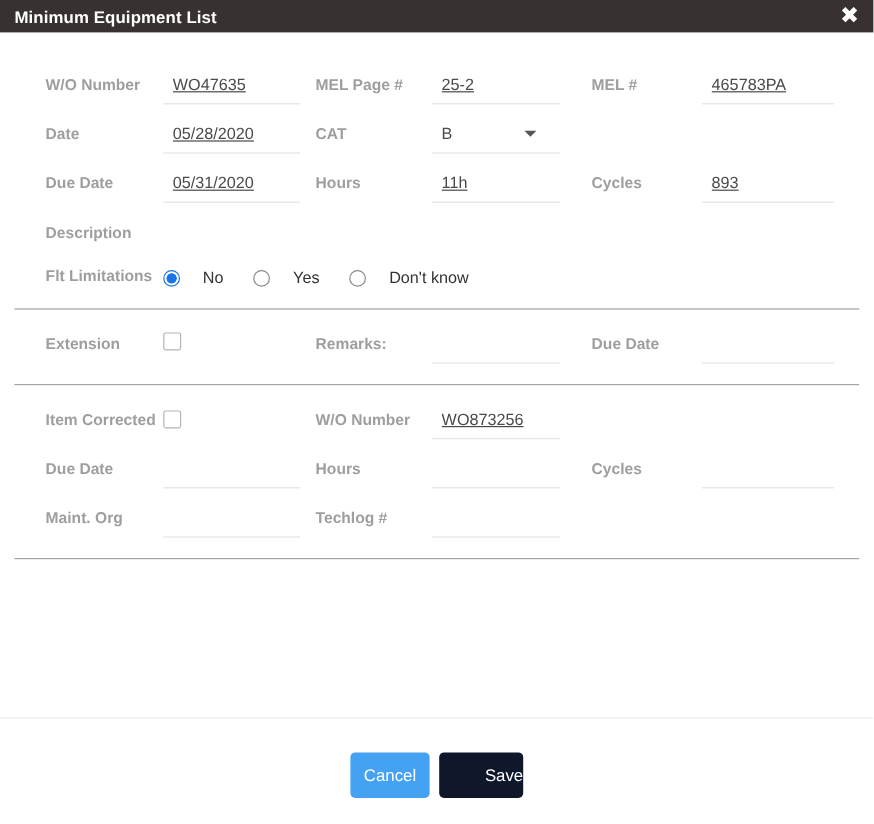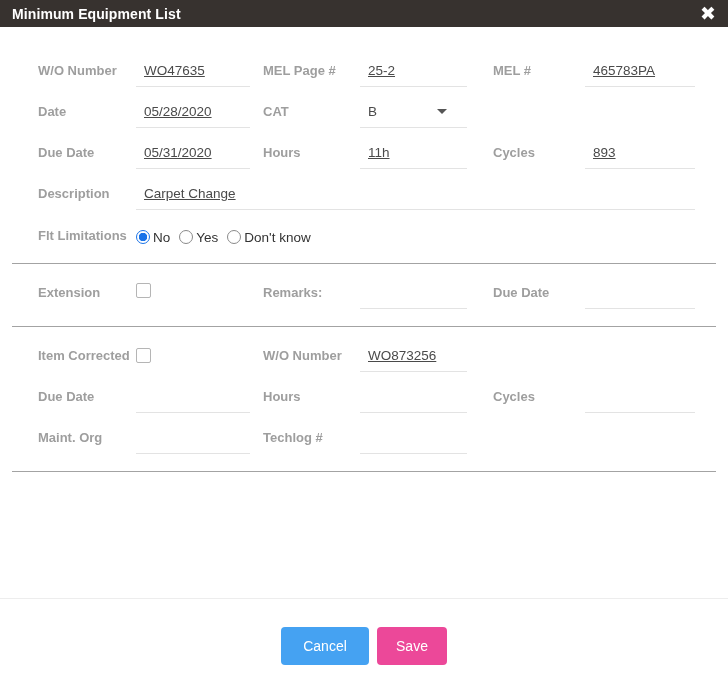--- a/index.html
+++ b/index.html
@@ -49,21 +49,21 @@
   .caret {
     width: 0; height: 0; border-left: 5px solid transparent;
     border-right: 5px solid transparent; border-top: 5px solid #555;
     margin-right: 12px;
   }
   .checkbox {
     display: inline-block; width: 15px; height: 15px; background: #fff;
     border: 1px solid #b5b5b5; border-radius: 2px; cursor: pointer;
     margin-top: 6px;
   }
-  .radio-group { display: flex; align-items: flex-start; gap: 3px; padding-top: 6px; }
+  .radio-group { display: flex; align-items: flex-end; gap: 19px; padding-top: 6px; }
   .radio {
     display: inline-block; width: 14px; height: 14px; border-radius: 50%;
     border: 1px solid #8a8a8a; background: #fff; cursor: pointer; flex: 0 0 14px;
   }
   .radio.checked {
     border: 1px solid #1a73e8;
     background: radial-gradient(circle at center, #1a73e8 0 4px, #fff 4.5px);
   }
   .radio-label { font-size: 13.5px; color: #333; margin-right: 6px; }
 
@@ -75,22 +75,22 @@
   .footer-sep { border-top: 1px solid #ededed; margin-top: 16px; }
   .modal-footer {
     flex: 0 0 auto; display: flex; justify-content: center; gap: 8px;
     padding: 28px 0 22px 0;
   }
   .btn {
     border: none; border-radius: 4px; color: #fff; font-size: 14px;
     font-family: "Liberation Sans", "DejaVu Sans", sans-serif;
     padding: 11px 0; cursor: pointer; text-align: center;
   }
-  .btn-cancel { background: #45a2f2; width: 88px; }
-  .btn-save { background: #ec4899; width: 70px; }
+  .btn-cancel { background: #45a2f2; width: 66px; }
+  .btn-save { background: #0f172a; width: 70px; text-align: right; }
 </style>
 </head>
 <body>
 
 <div class="modal">
 
   <div class="modal-header">
     <span class="modal-title">Minimum Equipment List</span>
     <span class="close-btn">✖</span>
   </div>
@@ -129,21 +129,20 @@
       <span class="lbl">Hours</span>
       <span class="field"><input class="uline" type="text" value="11h" style=""></span>
       <span></span>
       <span class="lbl">Cycles</span>
       <span class="field"><input class="uline" type="text" value="893" style=""></span>
     </div>
 
 
     <div class="row" style="margin-bottom:14px;">
       <span class="lbl">Description</span>
-      <span class="field span-all"><input class="uline" type="text" value="Carpet Change" style=""></span>
     </div>
 
     <div class="row" style="margin-bottom:12px;">
       <span class="lbl">Flt Limitations</span>
       <span class="span-all radio-group">
         <span class="radio checked"></span>
         <span class="radio-label">No</span>
         <span class="radio"></span>
         <span class="radio-label">Yes</span>
         <span class="radio"></span>

